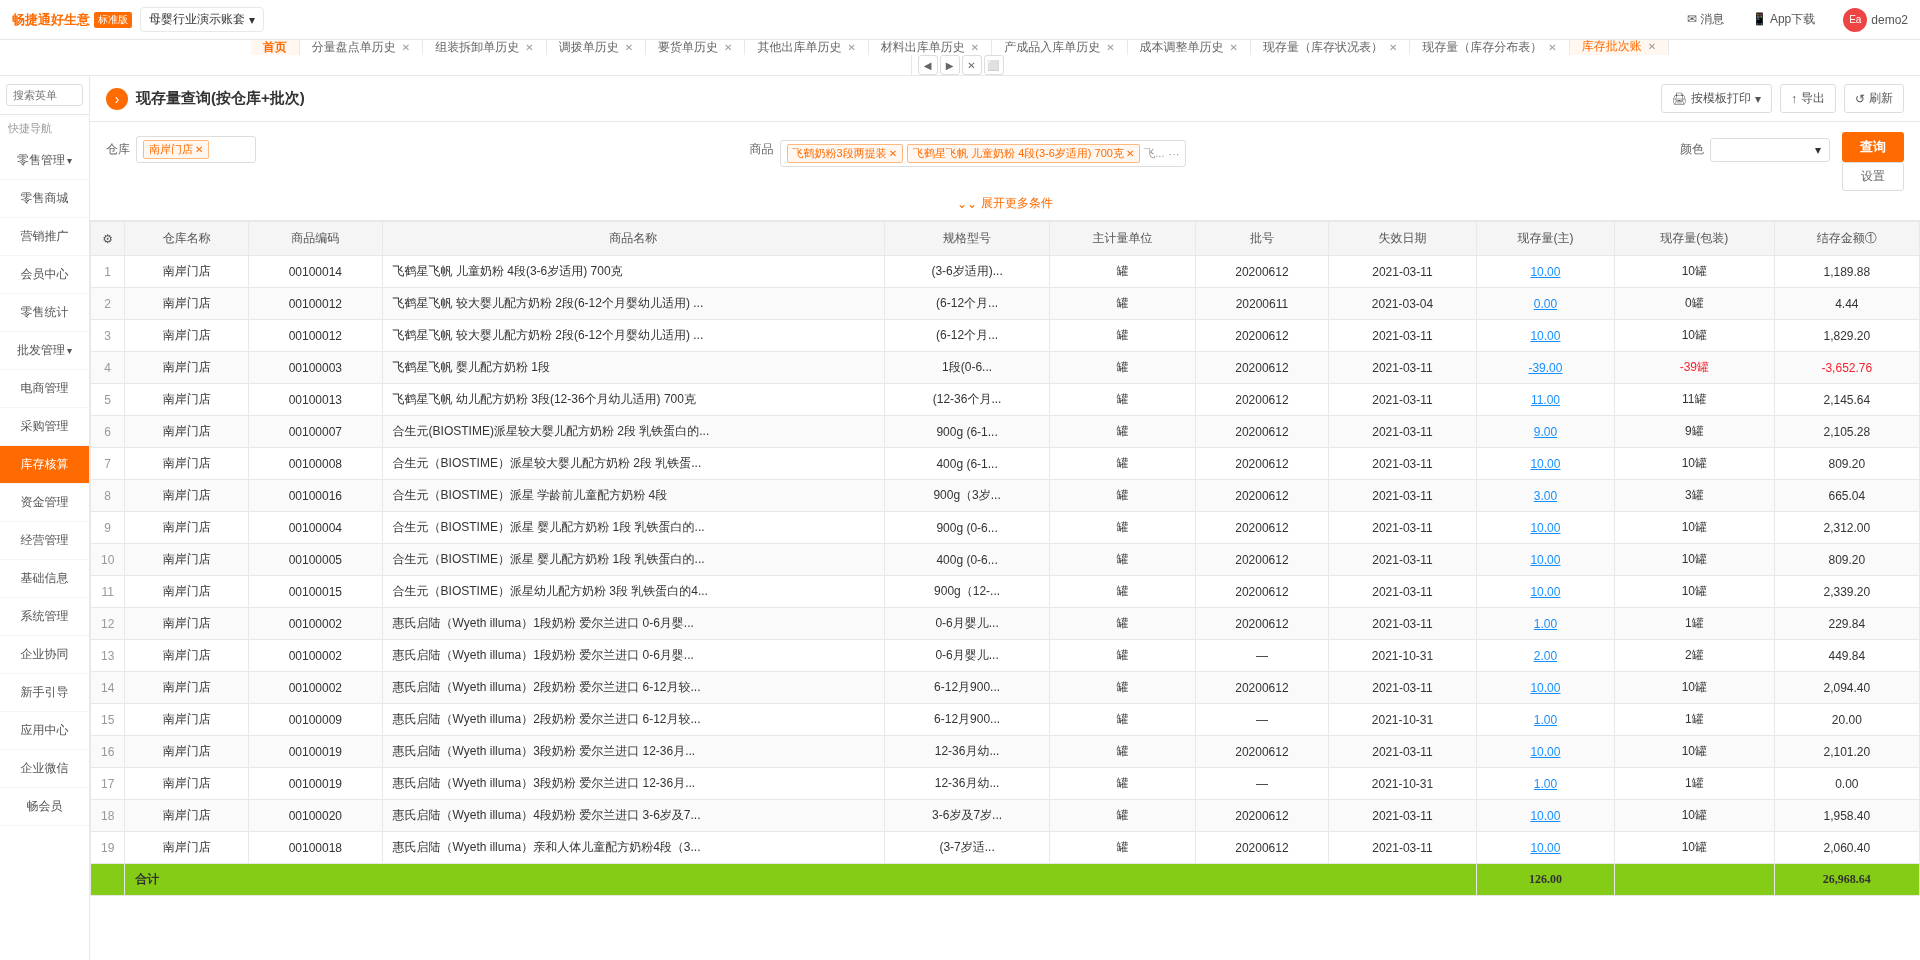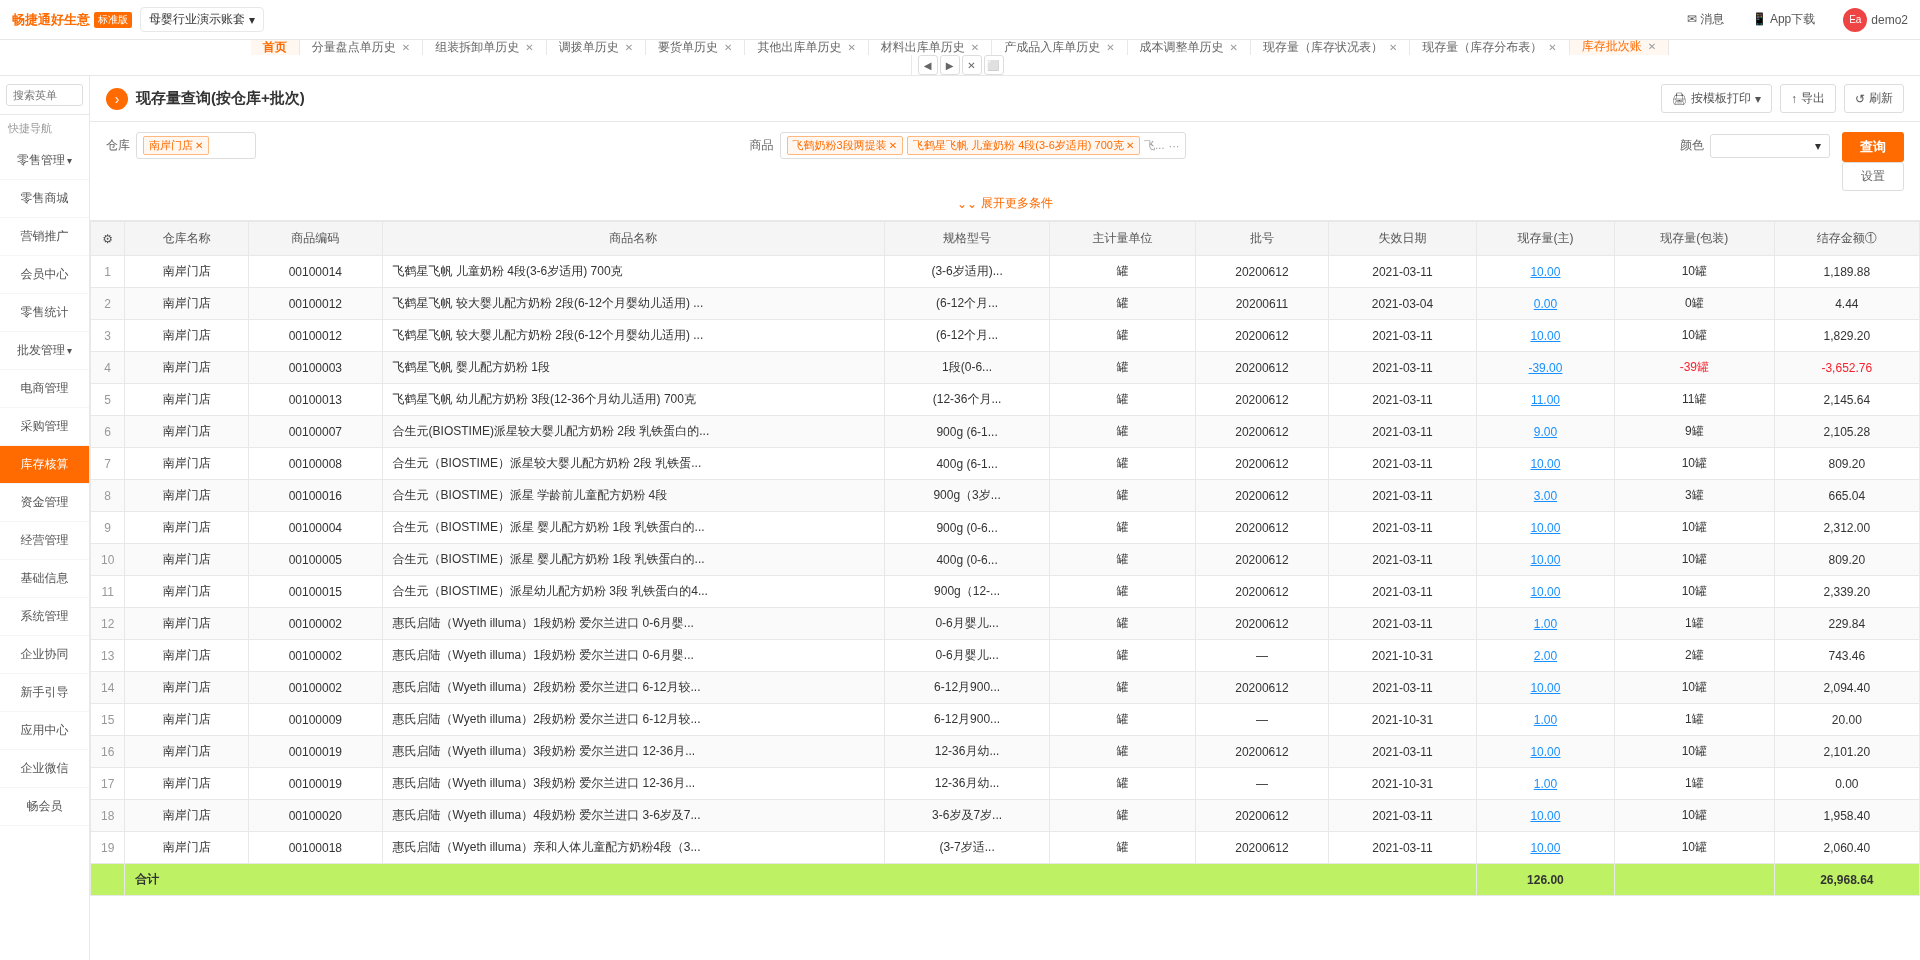--- a/index.html
+++ b/index.html
@@ -111,21 +111,21 @@
     td {
       padding: 7px 10px; text-align: center;
       border: 1px solid #e8e8e8; color: #333;
       white-space: nowrap;
     }
     tr:nth-child(even) td { background: #fafafa; }
     .td-link { color: #1890ff; text-decoration: underline; cursor: pointer; }
     .td-red { color: #f5222d; }
     .td-left { text-align: left; }
     .row-num { color: #999; }
-    .summary-row td { background: #bef264; font-weight: bold; }
+    .summary-row td { background: #84cc16; font-weight: bold; font-family: Liberation Serif, serif; }
     .col-icon { width: 30px; }
     .th-icon { display: flex; align-items: center; justify-content: center; }
 
     
     ::-webkit-scrollbar { width: 6px; height: 6px; }
     ::-webkit-scrollbar-thumb { background: #ccc; border-radius: 3px; }
     ::-webkit-scrollbar-track { background: #f5f5f5; }
 
     .nav-tabs-scroll { display: flex; align-items: center; overflow-x: hidden; flex: 1; }
     .nav-tabs-right { display: flex; align-items: center; gap: 2px; padding: 0 6px; border-left: 1px solid #e8e8e8; }
@@ -301,21 +301,21 @@
             <div class="tags-container">
               <div class="tag-item">
                 <span>南岸门店</span>
                 <span class="tag-remove">✕</span>
               </div>
             </div>
           </div>
 
           <div class="field-group">
             <span class="field-group-label">商品</span>
-            <div class="tags-container" style="min-width:300px;max-width:500px;">
+            <div class="tags-container" style="min-width:300px;max-width:500px;margin-top:8px;">
               <div class="tag-item">
                 <span>飞鹤奶粉3段两提装</span>
                 <span class="tag-remove">✕</span>
               </div>
               <div class="tag-item">
                 <span>飞鹤星飞帆 儿童奶粉 4段(3-6岁适用) 700克</span>
                 <span class="tag-remove">✕</span>
               </div>
               <span class="tags-more">飞...</span>
               <span style="color:#999;font-size:11px;">···</span>
@@ -523,21 +523,21 @@
     <td class="row-num">13</td>
     <td>南岸门店</td>
     <td>00100002</td>
     <td class="td-left" style="max-width:280px;overflow:hidden;text-overflow:ellipsis;">惠氏启陆（Wyeth illuma）1段奶粉 爱尔兰进口 0-6月婴...</td>
     <td>0-6月婴儿...</td>
     <td>罐</td>
     <td>—</td>
     <td>2021-10-31</td>
     <td class=""><span class="td-link">2.00</span></td>
     <td class="">2罐</td>
-    <td class="">743.46</td>
+    <td class="">449.84</td>
   </tr>
             <tr>
     <td class="row-num">14</td>
     <td>南岸门店</td>
     <td>00100002</td>
     <td class="td-left" style="max-width:280px;overflow:hidden;text-overflow:ellipsis;">惠氏启陆（Wyeth illuma）2段奶粉 爱尔兰进口 6-12月较...</td>
     <td>6-12月900...</td>
     <td>罐</td>
     <td>20200612</td>
     <td>2021-03-11</td>

